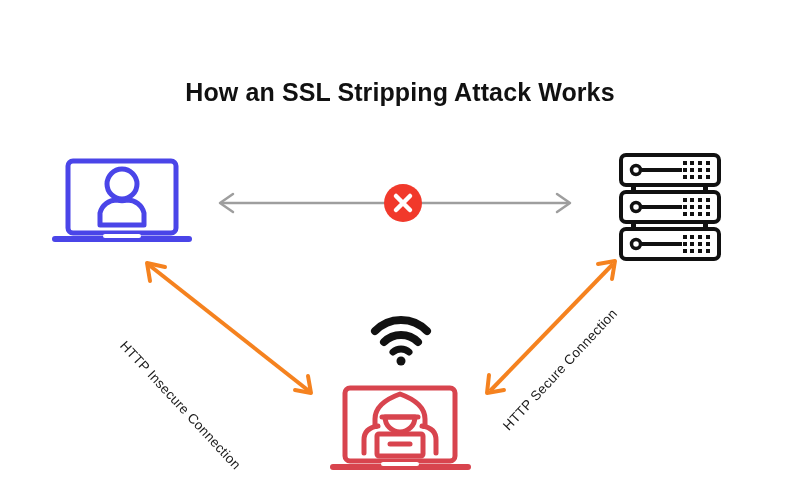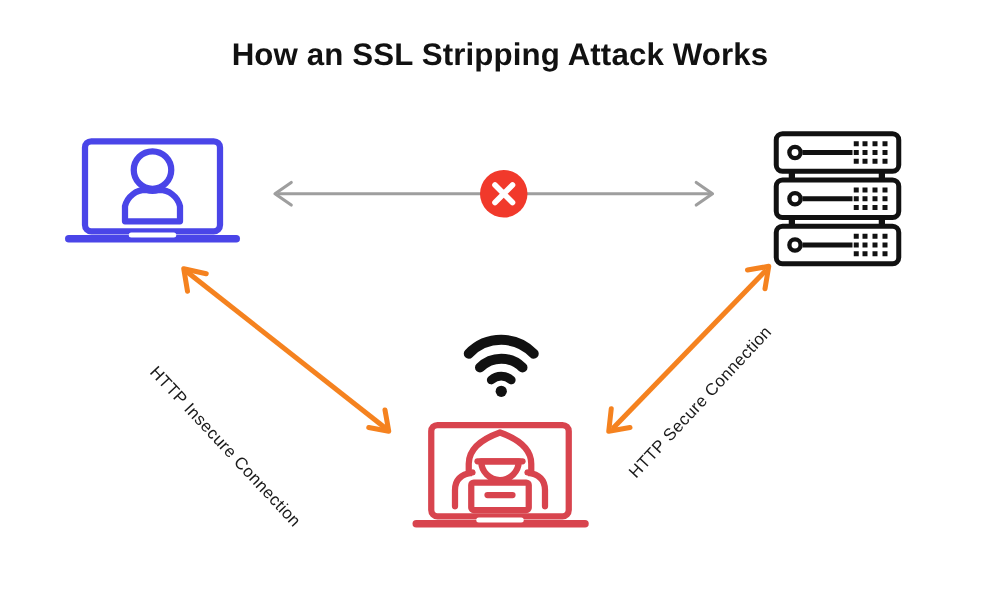--- a/index.html
+++ b/index.html
@@ -10,20 +10,21 @@
     width: 800px;
     height: 480px;
     background: #ffffff;
     font-family: "Liberation Sans", sans-serif;
     overflow: hidden;
   }
   #stage {
     position: relative;
     width: 800px;
     height: 412px;
+    margin-top: 48px;
   }
   #title {
     position: absolute;
     left: 0;
     top: 30px;
     width: 800px;
     text-align: center;
     font-size: 25px;
     font-weight: bold;
     color: #111111;

